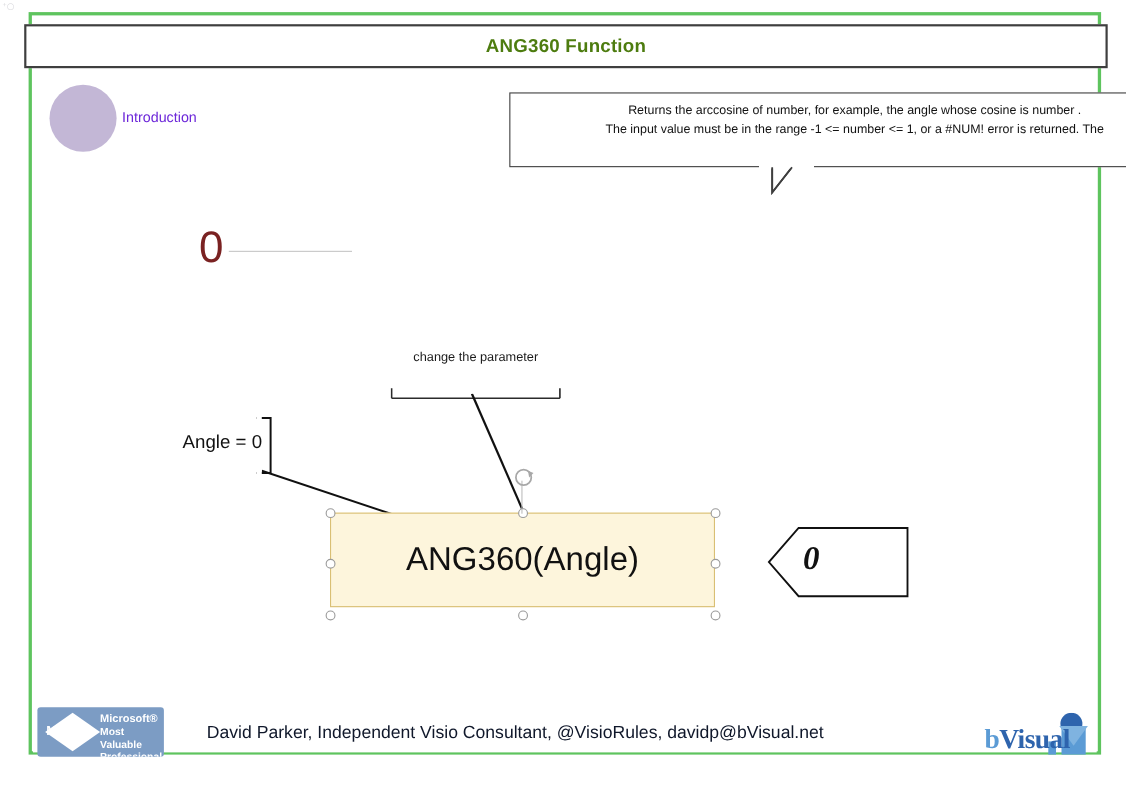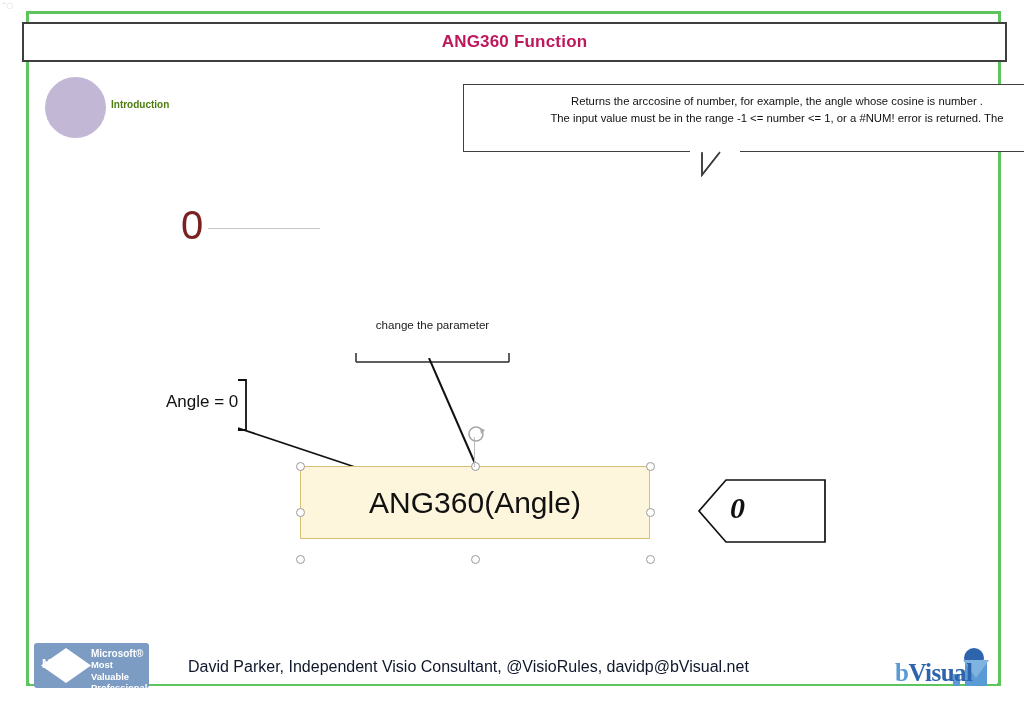--- a/index.html
+++ b/index.html
@@ -30,39 +30,39 @@
 
   
   .title-band{
     position:absolute;left:22px;top:22px;width:985px;height:40px;
     border:2px solid #3f3f3f;
     box-sizing:border-box;
     background:#ffffff;
     display:flex;align-items:center;justify-content:center;
   }
   .title-text{
-    font-size:17px;font-weight:bold;color:#be185d;
+    font-size:17px;font-weight:bold;color:#4d7c0f;
     letter-spacing:.2px;
   }
 
   
   .content{
     position:absolute;left:30px;top:64px;width:967px;height:560px;
     background:#ffffff;
   }
 
   
   .intro-circle{
     position:absolute;left:45px;top:77px;width:61px;height:61px;
     border-radius:50%;
     background:#c3b7d6;
   }
   .intro-label{
     position:absolute;left:111px;top:99px;
-    font-size:10px;color:#4d7c0f;font-weight:bold;
+    font-size:13px;color:#6d28d9;
   }
 
   
   .callout{
     position:absolute;left:463px;top:84px;width:628px;height:68px;
     border:1.6px solid #3f3f3f;
     box-sizing:border-box;
     background:#ffffff;
     padding:8px 10px 0 10px;
     text-align:center;
@@ -103,21 +103,21 @@
   }
   .angle-bracket{
     position:absolute;left:232px;top:379px;width:16px;height:52px;
   }
   .angle-leader{
     position:absolute;left:238px;top:424px;width:125px;height:48px;
   }
 
   
   .shape-rect{
-    position:absolute;left:300px;top:466px;width:350px;height:73px;
+    position:absolute;left:300px;top:466px;width:350px;height:86px;
     background:#fdf5dc;
     border:1.4px solid #d9bf74;
     box-sizing:border-box;
     display:flex;align-items:center;justify-content:center;
   }
   .shape-rect-text{
     font-size:30px;color:#111;
     font-family:"Liberation Sans",sans-serif;
   }
   .handle{

